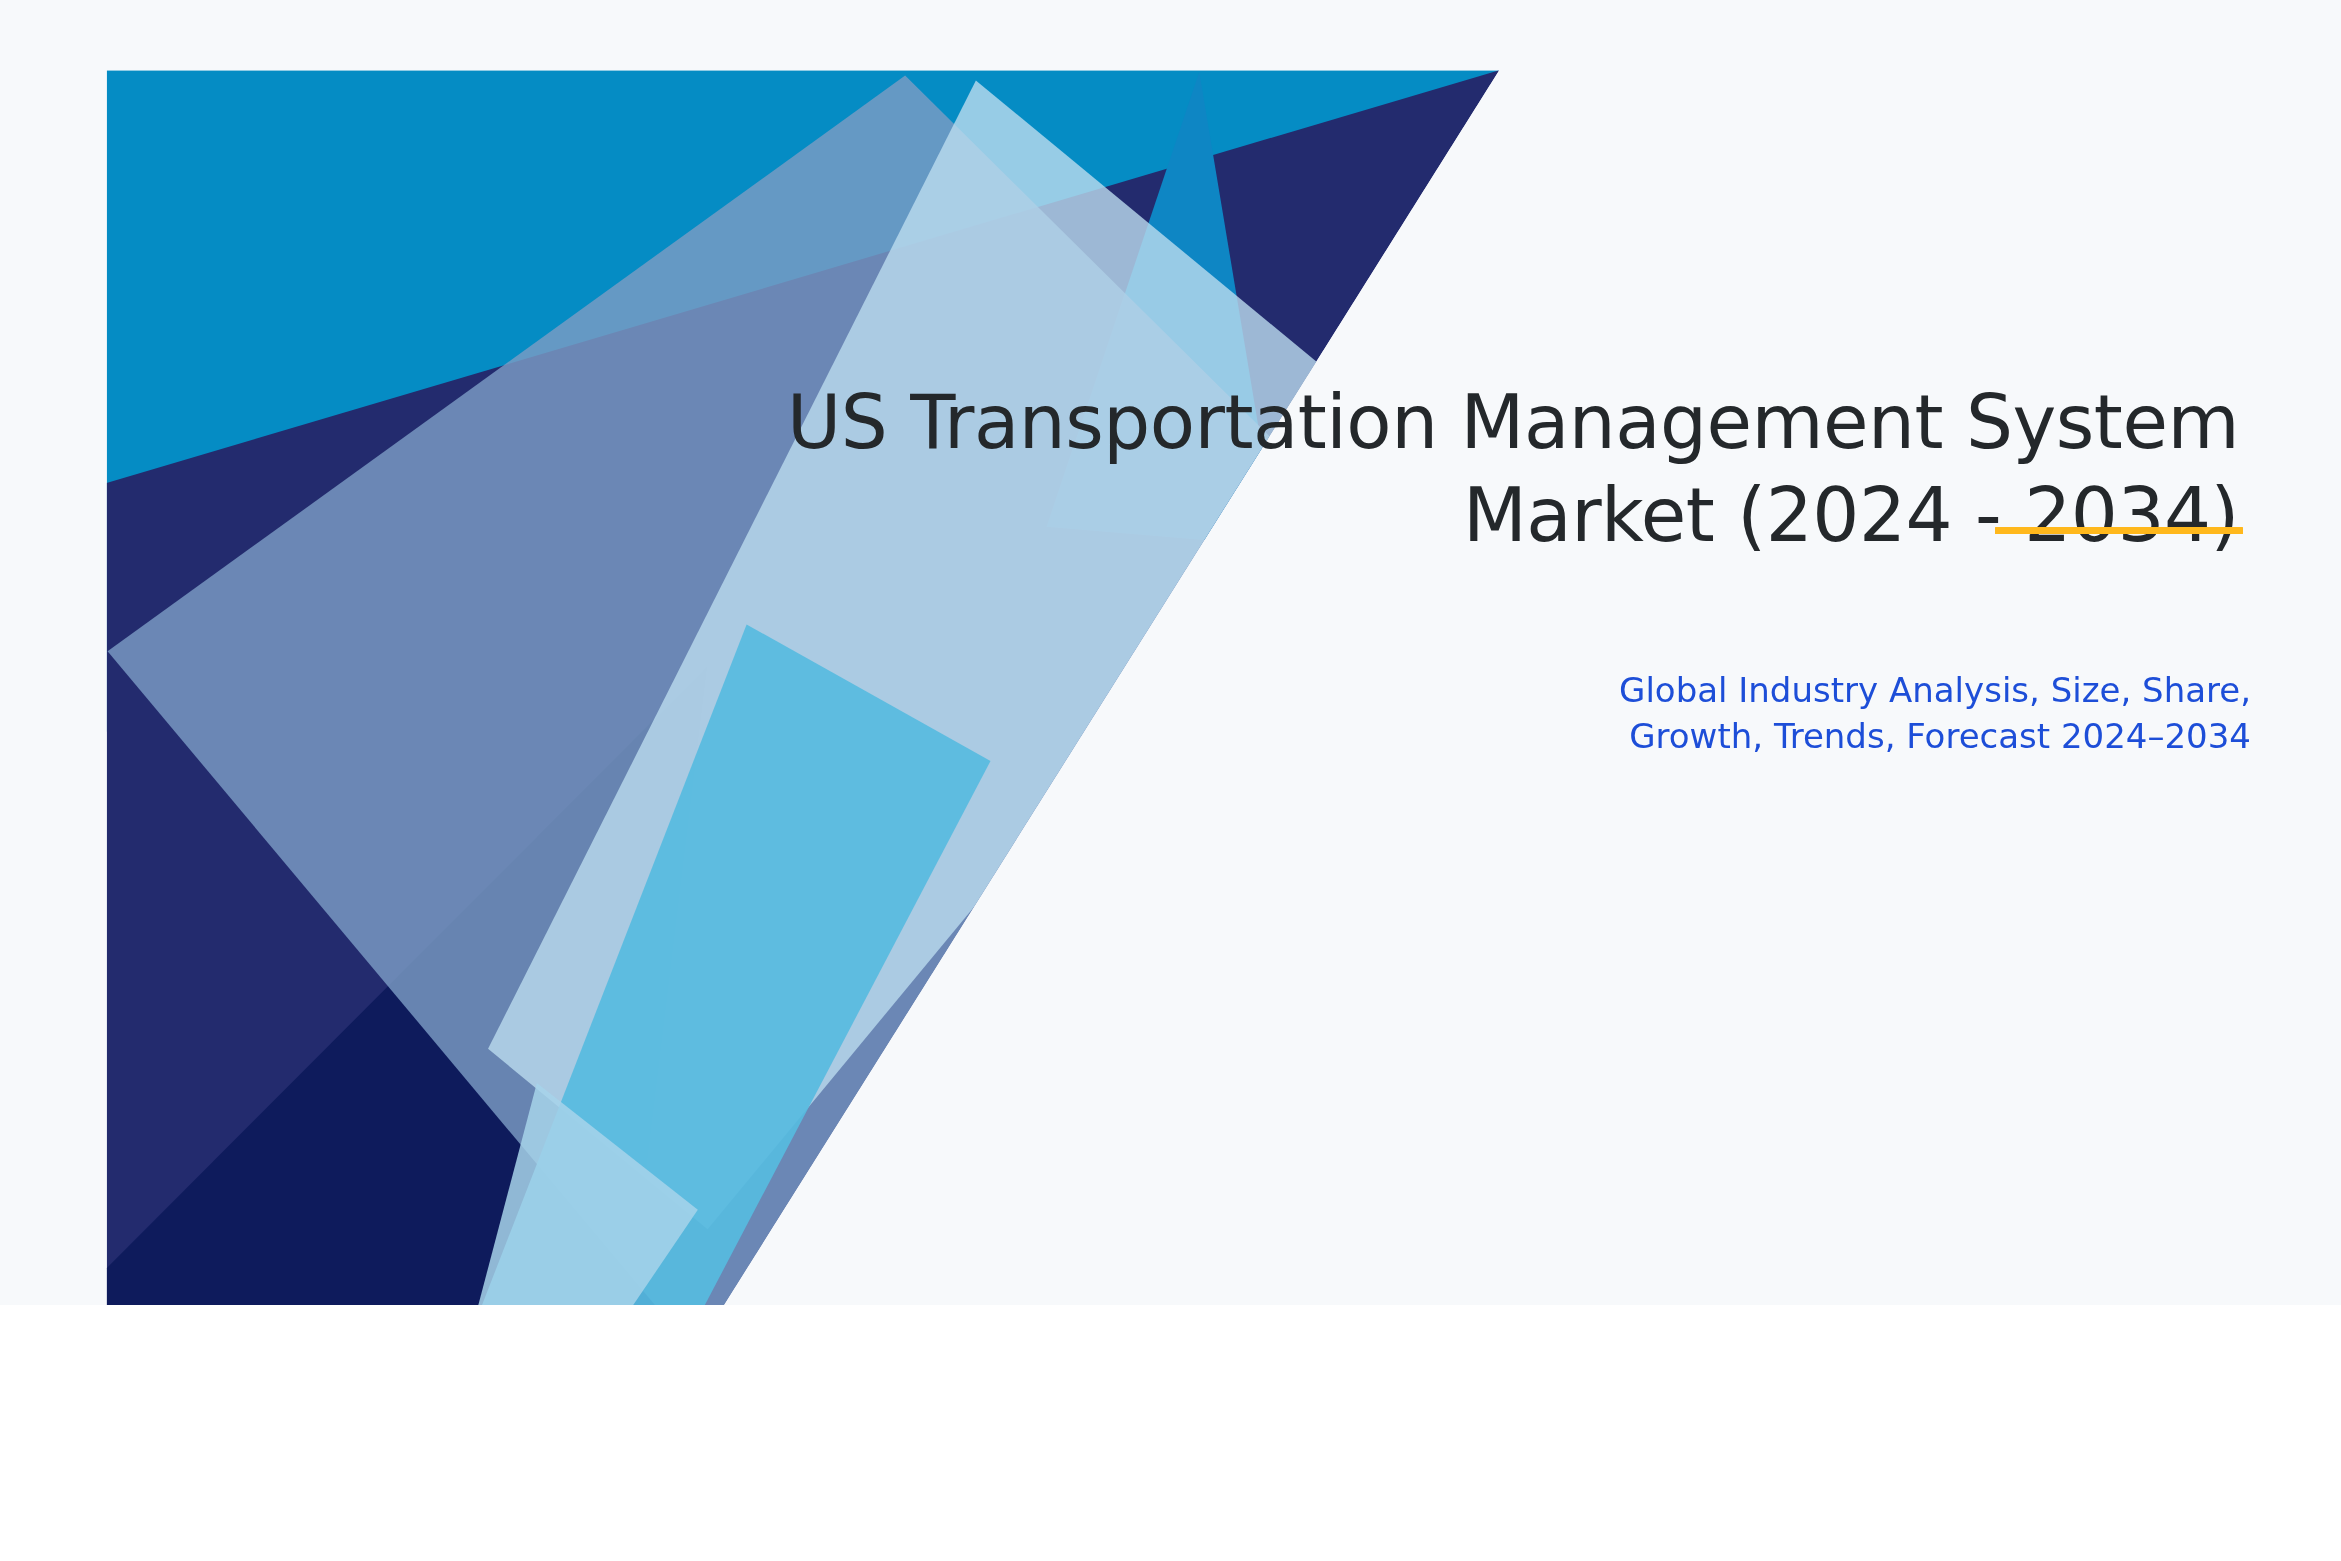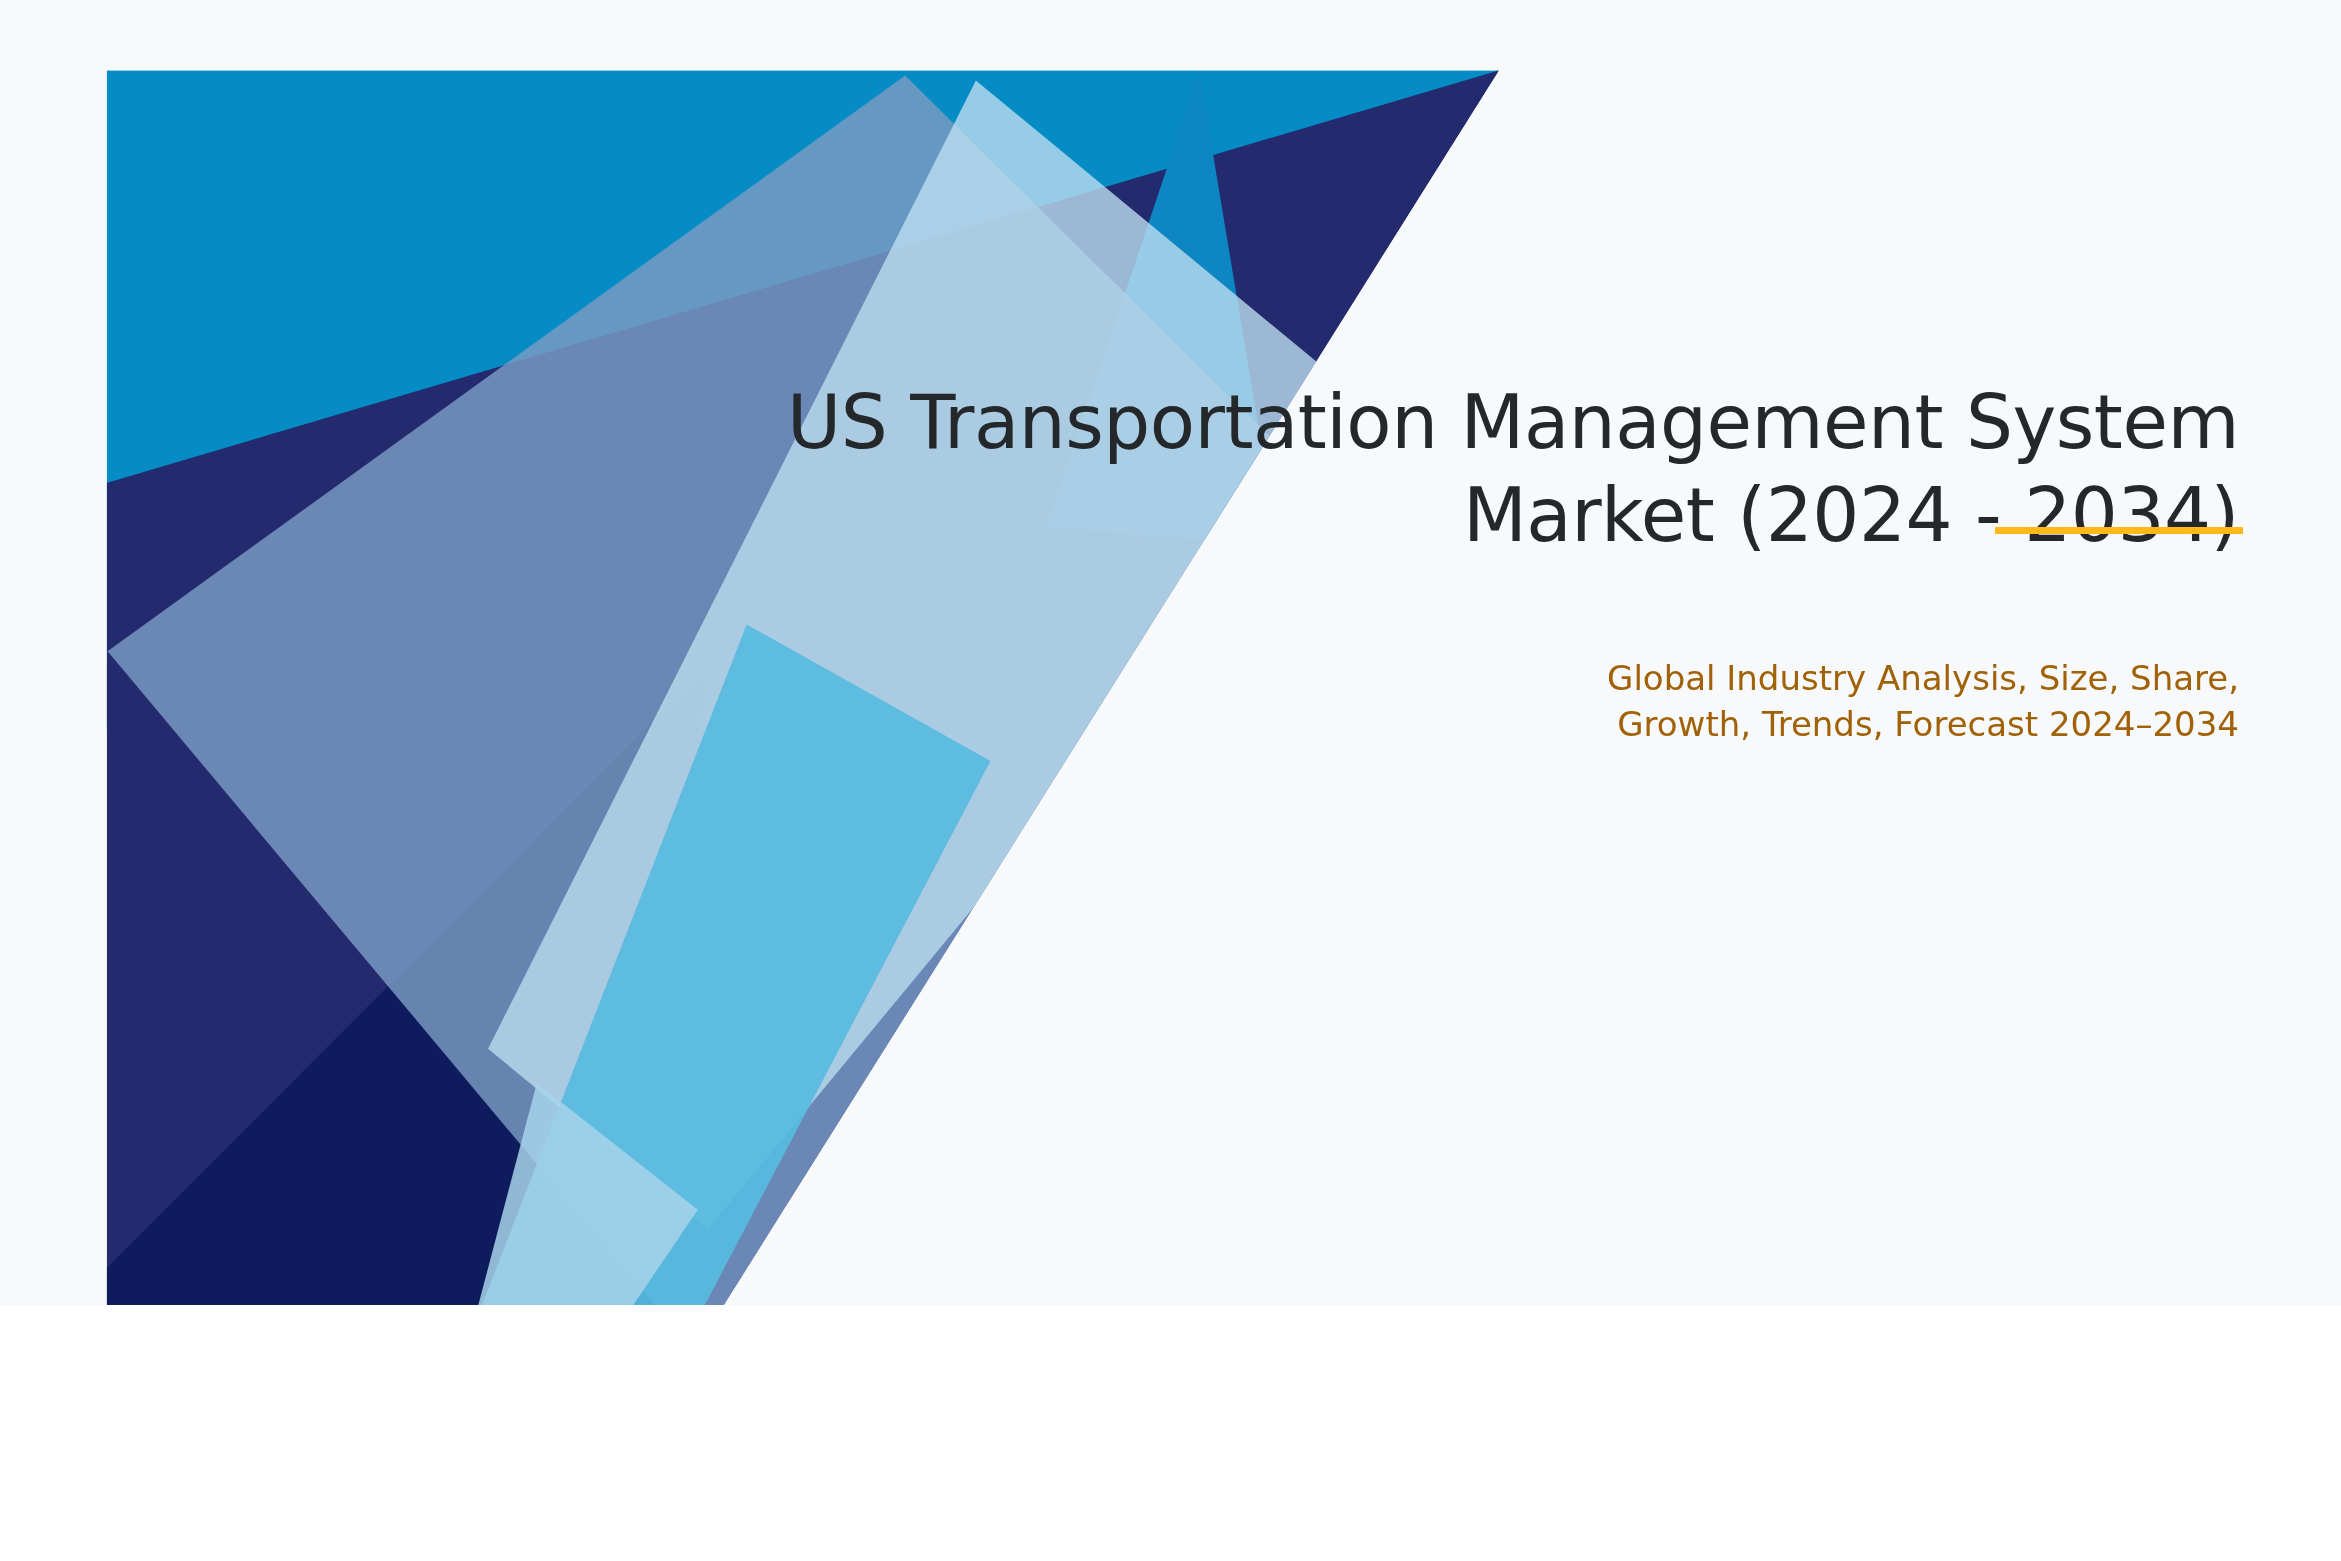--- a/index.html
+++ b/index.html
@@ -59,26 +59,26 @@
     height: 6.8px;
     background: #FFB81C;
     border-radius: 0.5px;
   }
 
   #report-subtitle {
     position: absolute;
     left: 1366px;
     top: 656px;
     width: 873px;
-    margin: 0;
+    margin: 12px;
     text-align: right;
     font-size: 34px;
     line-height: 1.34;
     font-weight: 400;
-    color: #a16207;
+    color: #1d4ed8;
     white-space: pre-line;
   }
 </style>
 </head>
 <body>
 
 <div id="page">
 
   <div id="artwork">
     <svg viewBox="0 0 4800 3200" xmlns="http://www.w3.org/2000/svg">

